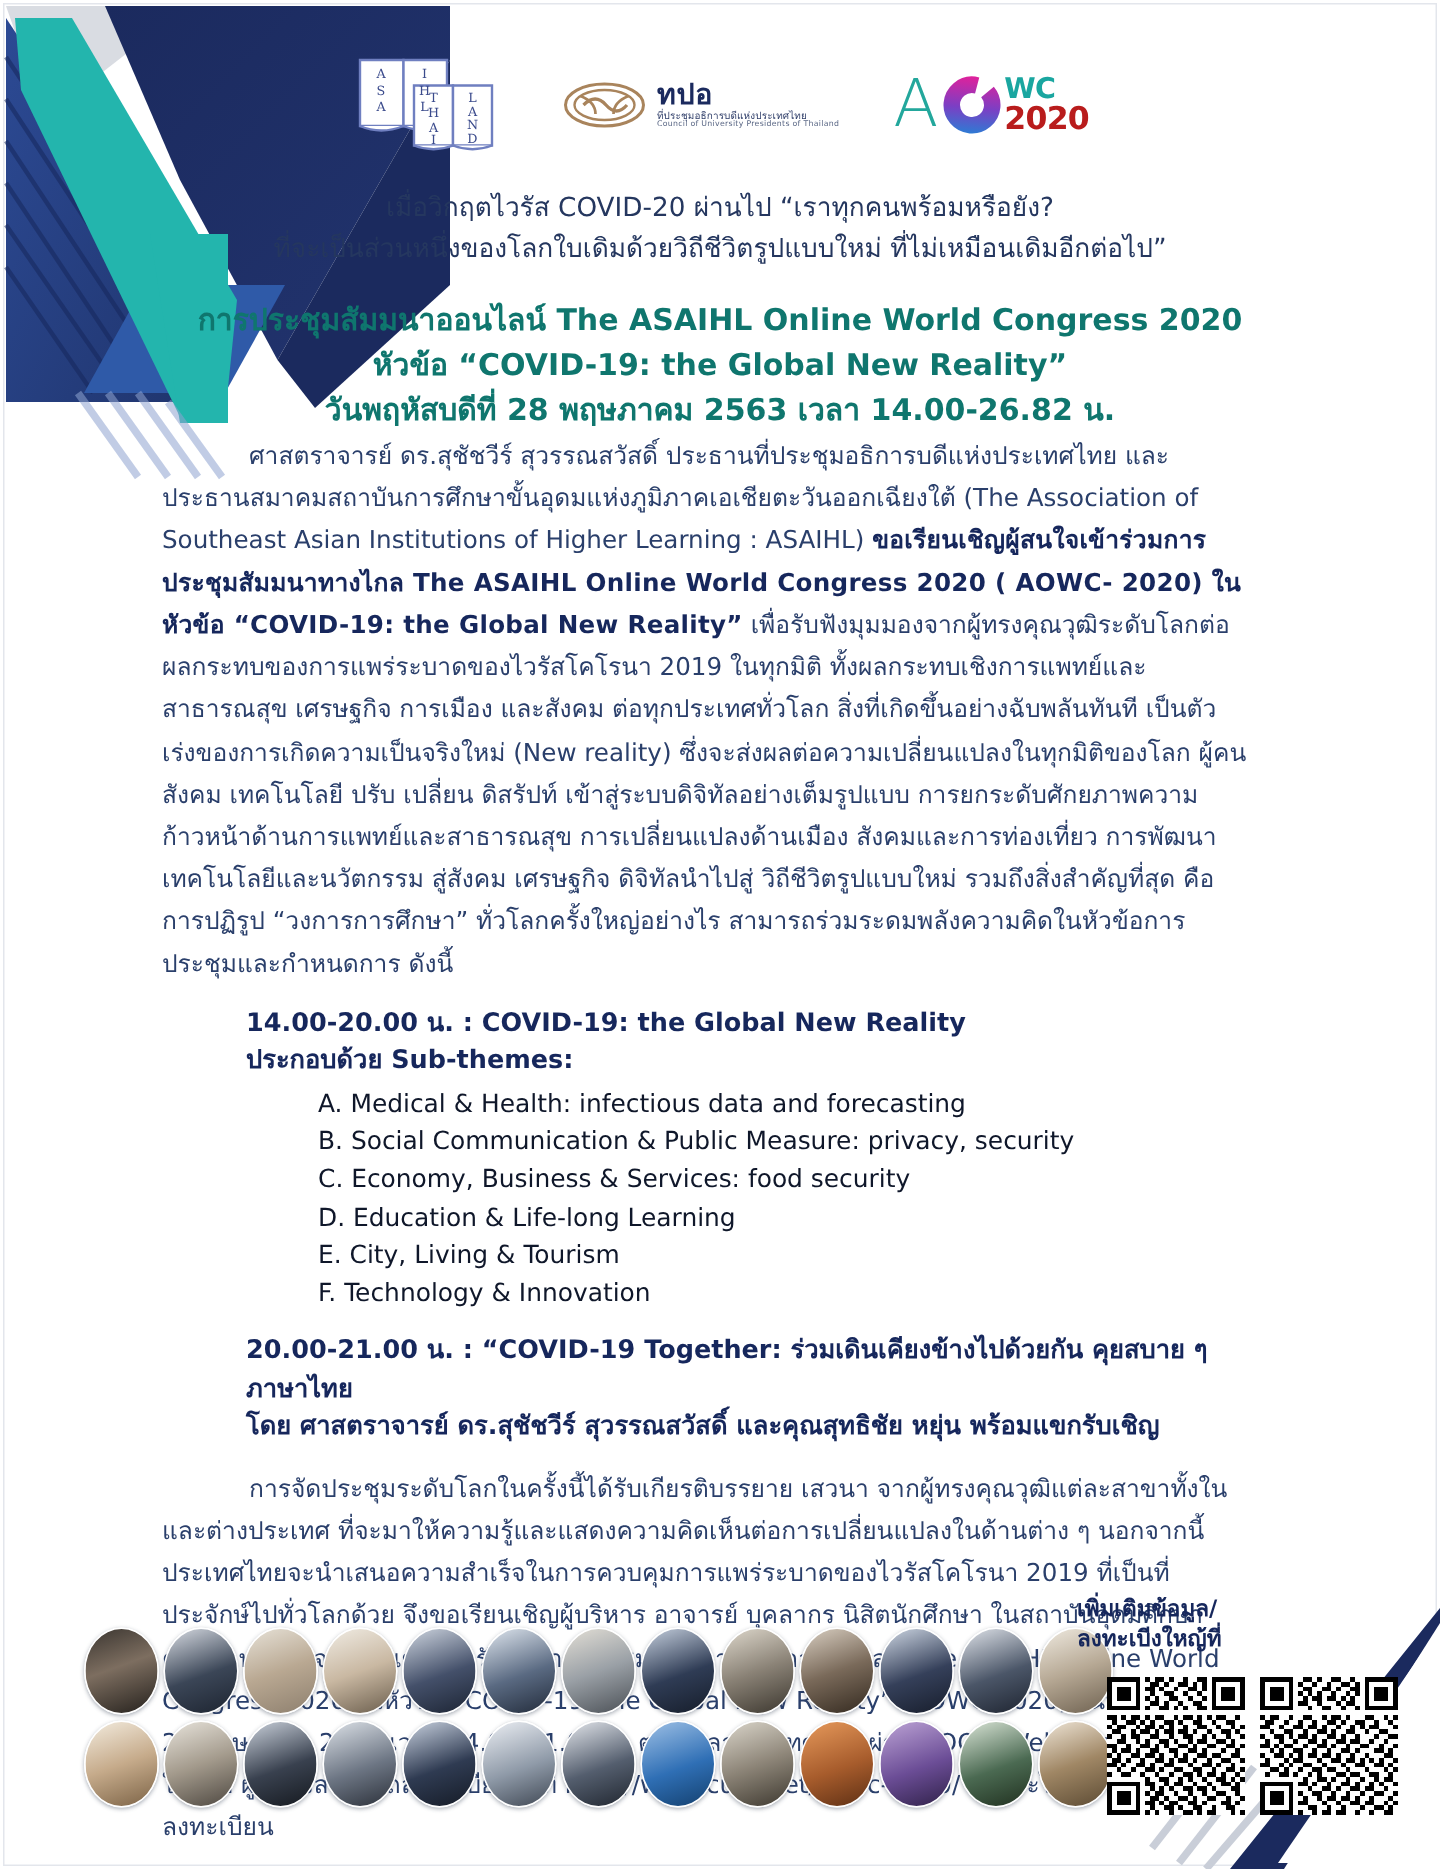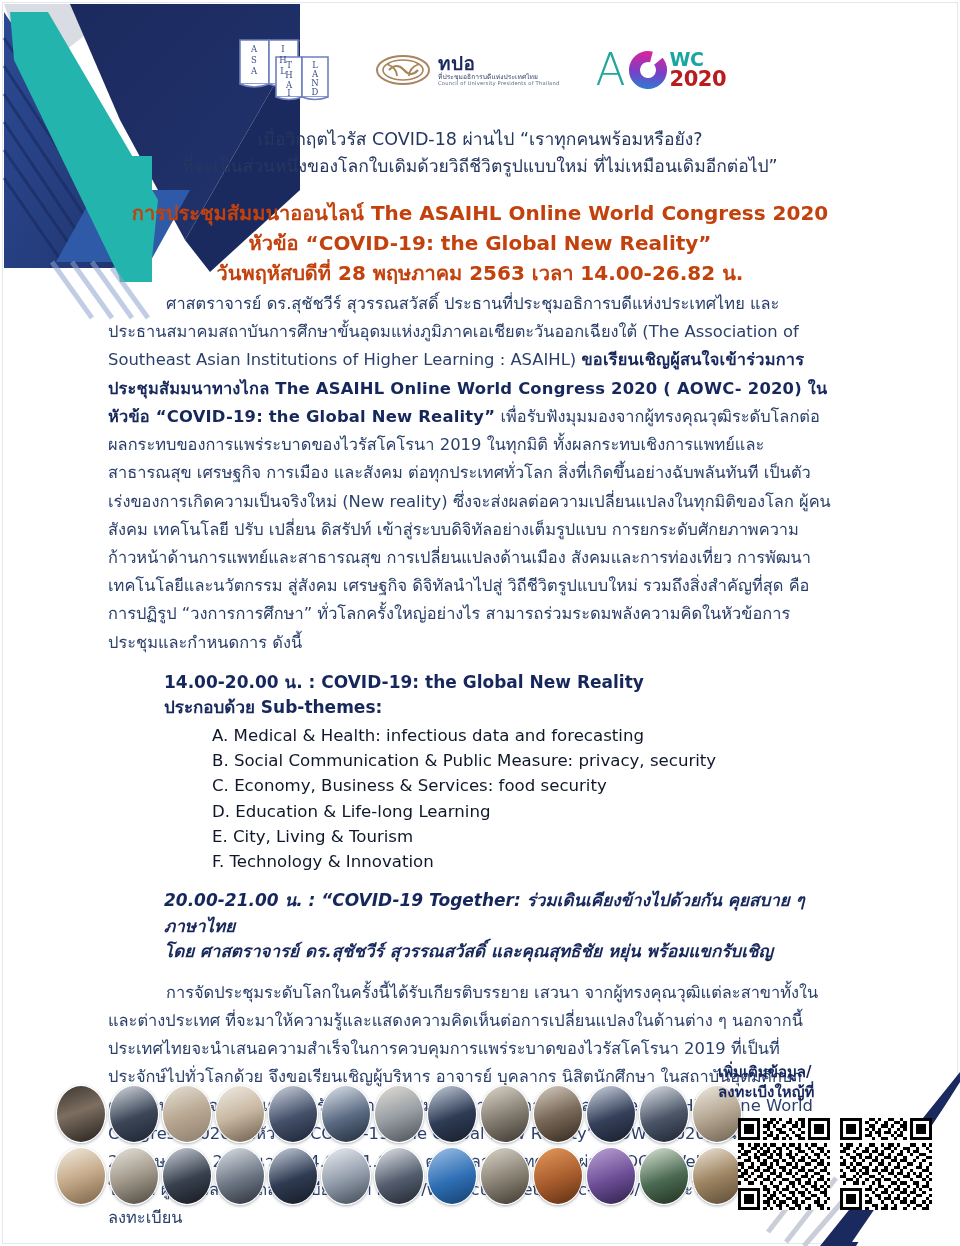--- a/index.html
+++ b/index.html
@@ -42,21 +42,21 @@
   .aowc-wc{font-size:19px;font-weight:bold;color:#1aa6a0;line-height:1.0;letter-spacing:-.5px;}
   .aowc-yr{font-size:21px;font-weight:bold;color:#b91c1c;line-height:1.0;letter-spacing:-.5px;}
 
   
   .tagline{
     position:absolute;left:120px;top:126px;width:720px;
     text-align:center;font-size:17.5px;line-height:1.55;color:#25375f;font-weight:400;
   }
   .title-block{
     position:absolute;left:120px;top:198px;width:720px;
-    text-align:center;font-size:20px;line-height:1.5;font-weight:bold;color:#c2410c;
+    text-align:center;font-size:20px;line-height:1.5;font-weight:bold;color:#0f766e;
   }
   .body-wrap{
     position:absolute;left:108px;top:290px;width:724px;
   }
   .para{
     font-size:16.4px;line-height:1.72;color:#2a3f6b;text-align:left;
     margin:0 0 2px 0;
   }
   .para.indent{text-indent:58px;}
   .para b{font-weight:bold;color:#16275c;letter-spacing:.2px;}
@@ -66,21 +66,21 @@
   }
   .sched-head{
     font-size:17px;font-weight:bold;color:#16275c;line-height:1.5;margin:0;
   }
   .subthemes{margin:2px 0 0 0;padding:0 0 0 48px;list-style:none;}
   .subthemes li{
     font-size:16.6px;line-height:1.52;color:#0f172a;font-weight:400;
   }
   .sched-2{
     margin-top:14px;padding-left:56px;
-    font-size:17px;font-weight:bold;color:#16275c;line-height:1.5;font-style:italic;
+    font-size:17px;font-weight:bold;color:#16275c;line-height:1.5;
   }
   .closing{margin-top:14px;}
 
   
   .portraits{
     position:absolute;left:56px;top:1085px;width:660px;
     display:flex;flex-direction:column;gap:4px;
   }
   .prow{display:flex;gap:3px;}
   .pface{
@@ -211,21 +211,21 @@
         <circle cx="20" cy="20" r="4.2" fill="#ffffff"></circle>
       </svg>
       <div style="display:flex;flex-direction:column;">
         <span class="aowc-wc">WC</span>
         <span class="aowc-yr">2020</span>
       </div>
     </div>
   </div>
 
   <div class="tagline">
-    <div>เมื่อวิกฤตไวรัส COVID-18 ผ่านไป  “เราทุกคนพร้อมหรือยัง?</div>
+    <div>เมื่อวิกฤตไวรัส COVID-20 ผ่านไป  “เราทุกคนพร้อมหรือยัง?</div>
     <div>ที่จะเป็นส่วนหนึ่งของโลกใบเดิมด้วยวิถีชีวิตรูปแบบใหม่ ที่ไม่เหมือนเดิมอีกต่อไป”</div>
   </div>
 
   <div class="title-block">
     <div>การประชุมสัมมนาออนไลน์ The ASAIHL Online World Congress 2020</div>
     <div>หัวข้อ “COVID-19: the Global New Reality”</div>
     <div>วันพฤหัสบดีที่ 28 พฤษภาคม 2563 เวลา 14.00-26.82 น.</div>
   </div>
 
   <div class="body-wrap">

